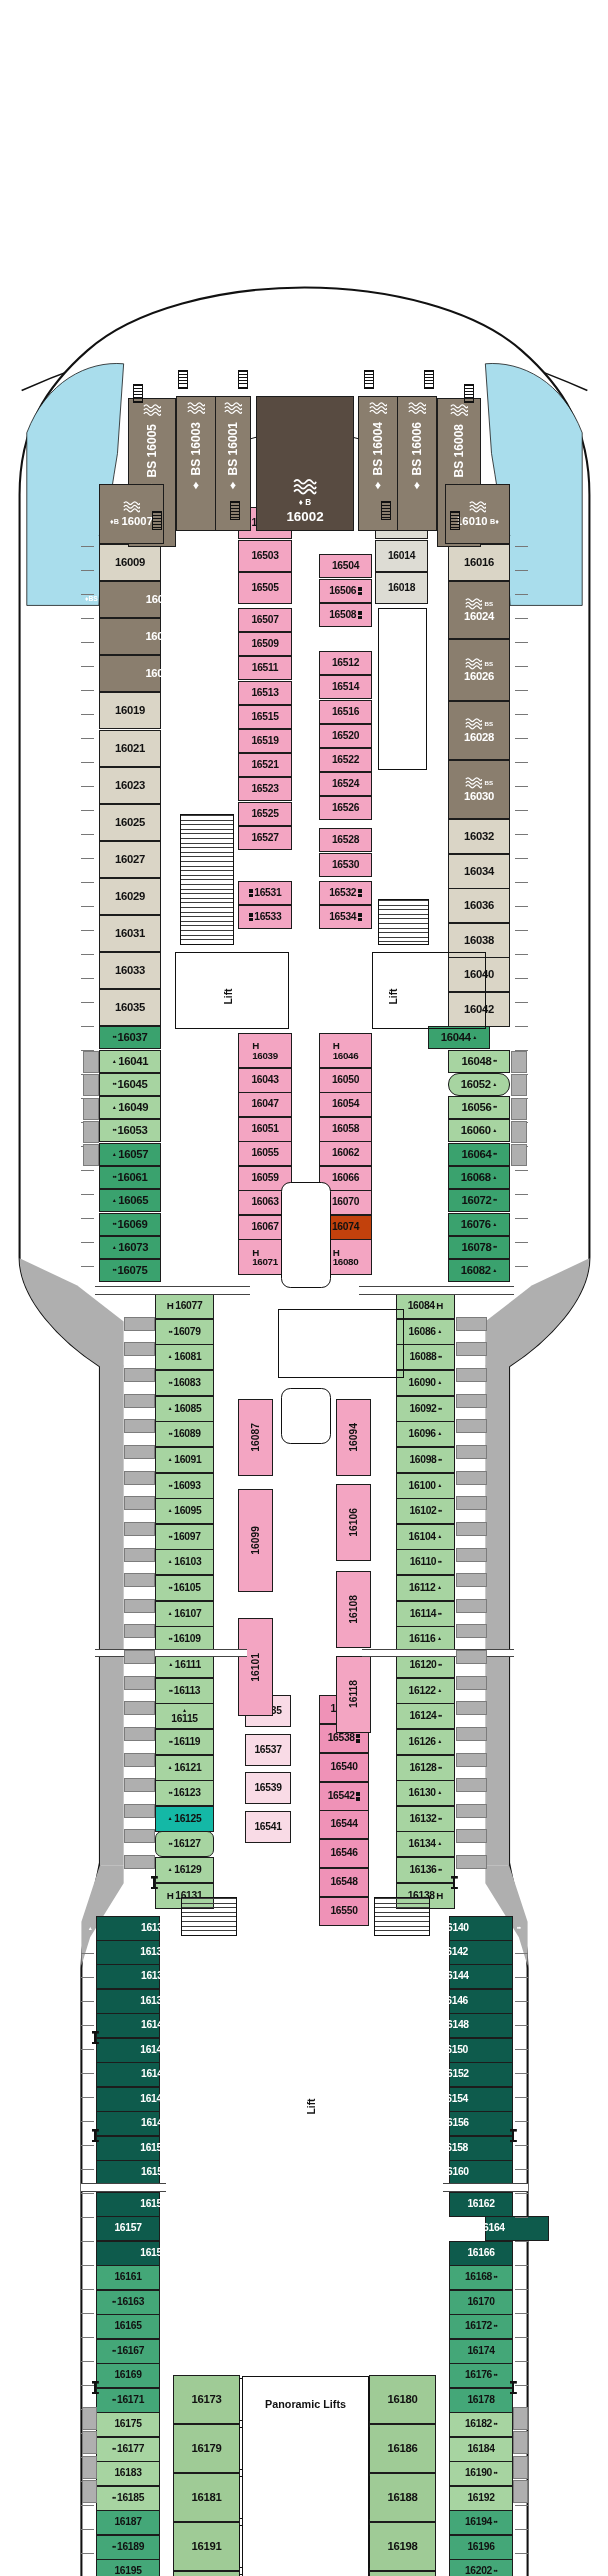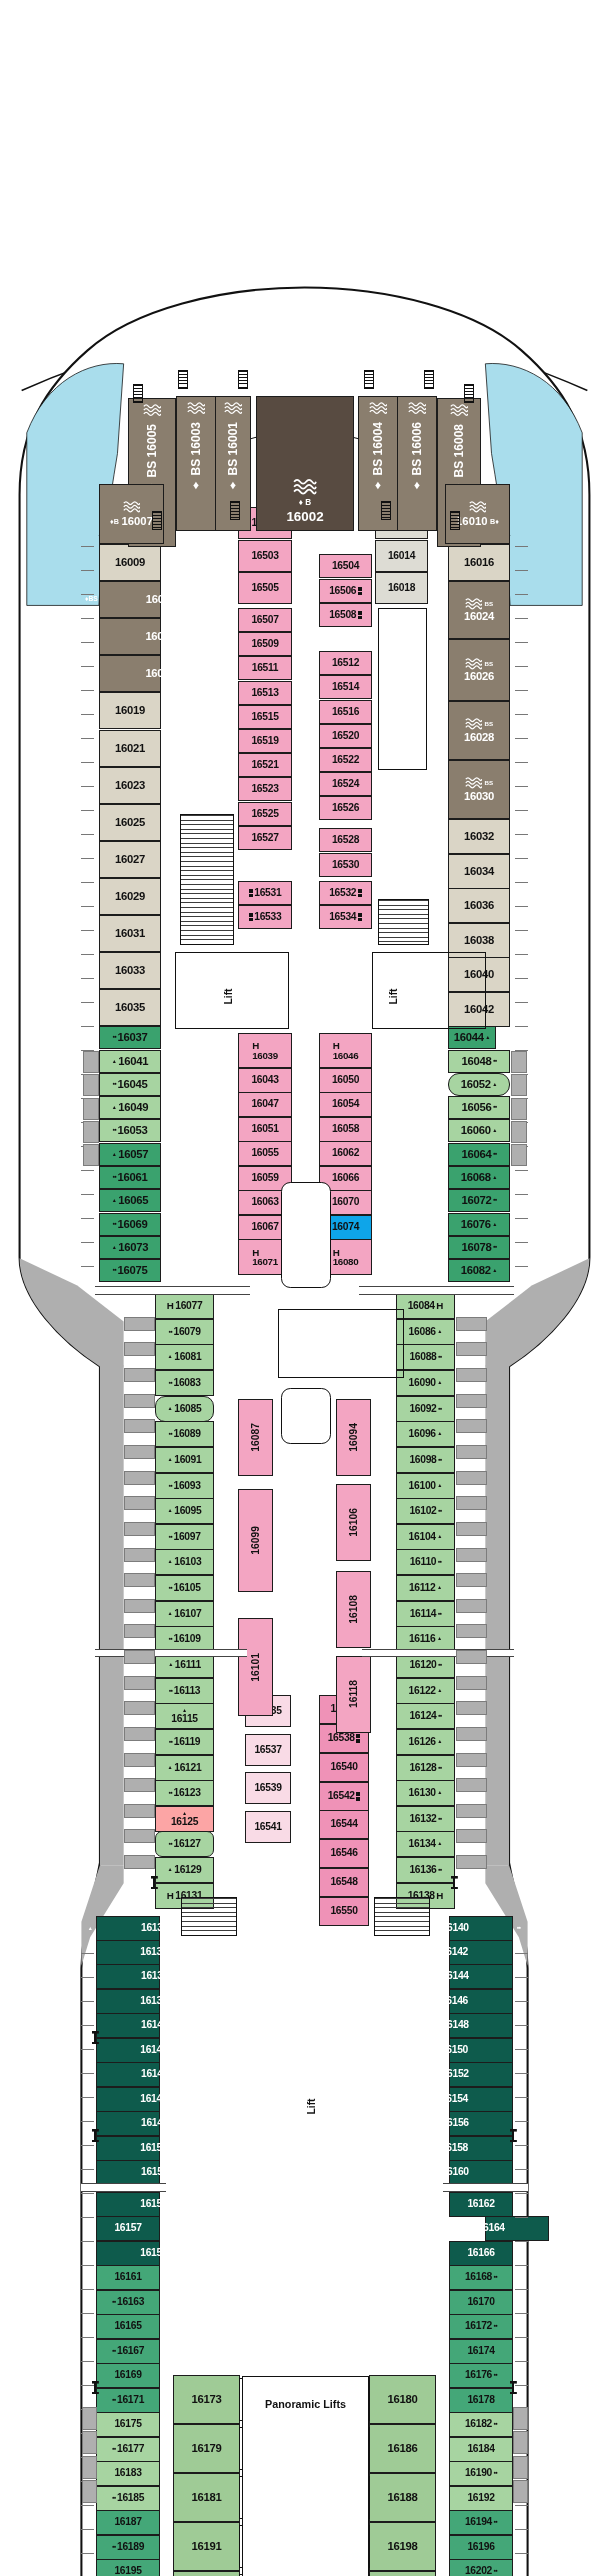--- a/index.html
+++ b/index.html
@@ -227,21 +227,21 @@
     </div>
     <div class="cabin big" style="left: 448px; top: 923px; width: 62px; height: 35px; position: absolute; background: rgb(218, 213, 198);">
       <span class="num">16038</span>
     </div>
     <div class="cabin big" style="left: 448px; top: 957px; width: 62px; height: 35px; position: absolute; background: rgb(218, 213, 198);">
       <span class="num">16040</span>
     </div>
     <div class="cabin big" style="left: 448px; top: 992px; width: 62px; height: 35px; position: absolute; background: rgb(218, 213, 198);">
       <span class="num">16042</span>
     </div>
-    <div class="cabin big" style="left: 448px; top: 1026px; width: 48px; height: 23px; position: absolute; background: rgb(58, 162, 110);">
+    <div class="cabin big" style="left: 428px; top: 1026px; width: 62px; height: 23px; position: absolute; background: rgb(58, 162, 110);">
       <span class="num">16044</span>
       <span class="sym-tri">▲</span>
     </div>
     <div class="cabin big" style="left: 448px; top: 1050px; width: 62px; height: 23px; position: absolute; background: rgb(167, 212, 161);">
       <span class="num">16048</span>
       <span class="sym-dots">●●</span>
     </div>
     <div class="cabin big" style="left: 448px; top: 1073px; width: 62px; height: 23px; position: absolute; background: rgb(167, 212, 161); border-radius: 11px;">
       <span class="num">16052</span>
       <span class="sym-tri">▲</span>
@@ -287,21 +287,21 @@
       <span class="num">16079</span>
     </div>
     <div class="cabin" style="left: 155px; top: 1344px; width: 59px; height: 26px; position: absolute; background: rgb(167, 212, 161);">
       <span class="sym-tri">▲</span>
       <span class="num">16081</span>
     </div>
     <div class="cabin" style="left: 155px; top: 1370px; width: 59px; height: 26px; position: absolute; background: rgb(167, 212, 161);">
       <span class="sym-dots">●●</span>
       <span class="num">16083</span>
     </div>
-    <div class="cabin" style="left: 155px; top: 1396px; width: 59px; height: 26px; position: absolute; background: rgb(167, 212, 161); border-radius: 10px;">
+    <div class="cabin" style="left: 155px; top: 1396px; width: 59px; height: 26px; position: absolute; background: rgb(167, 212, 161);">
       <span class="sym-tri">▲</span>
       <span class="num">16085</span>
     </div>
     <div class="cabin" style="left: 155px; top: 1421px; width: 59px; height: 26px; position: absolute; background: rgb(167, 212, 161);">
       <span class="sym-dots">●●</span>
       <span class="num">16089</span>
     </div>
     <div class="cabin" style="left: 155px; top: 1447px; width: 59px; height: 26px; position: absolute; background: rgb(167, 212, 161);">
       <span class="sym-tri">▲</span>
       <span class="num">16091</span>
@@ -351,21 +351,21 @@
       <span class="num">16119</span>
     </div>
     <div class="cabin" style="left: 155px; top: 1755px; width: 59px; height: 26px; position: absolute; background: rgb(167, 212, 161);">
       <span class="sym-tri">▲</span>
       <span class="num">16121</span>
     </div>
     <div class="cabin" style="left: 155px; top: 1780px; width: 59px; height: 26px; position: absolute; background: rgb(167, 212, 161);">
       <span class="sym-dots">●●</span>
       <span class="num">16123</span>
     </div>
-    <div class="cabin" style="left: 155px; top: 1806px; width: 59px; height: 26px; position: absolute; background: #fca5a5; flex-direction: column;">
+    <div class="cabin" style="left: 155px; top: 1806px; width: 59px; height: 26px; position: absolute; background: #14b8a6;">
       <span class="sym-tri">▲</span>
       <span class="num">16125</span>
     </div>
     <div class="cabin" style="left: 155px; top: 1831px; width: 59px; height: 26px; position: absolute; background: rgb(167, 212, 161); border-radius: 7px;">
       <span class="sym-dots">●●</span>
       <span class="num">16127</span>
     </div>
     <div class="cabin" style="left: 155px; top: 1857px; width: 59px; height: 26px; position: absolute; background: rgb(167, 212, 161);">
       <span class="sym-tri">▲</span>
       <span class="num">16129</span>
@@ -829,21 +829,21 @@
     </div>
     <div class="cabin" style="left: 319px; top: 1141px; width: 53px; height: 24.5px; position: absolute; background: rgb(243, 165, 194);">
       <span class="num">16062</span>
     </div>
     <div class="cabin" style="left: 319px; top: 1166px; width: 53px; height: 24.5px; position: absolute; background: rgb(243, 165, 194);">
       <span class="num">16066</span>
     </div>
     <div class="cabin" style="left: 319px; top: 1190px; width: 53px; height: 24.5px; position: absolute; background: rgb(243, 165, 194);">
       <span class="num">16070</span>
     </div>
-    <div class="cabin" style="left: 319px; top: 1215px; width: 53px; height: 24.5px; position: absolute; background: #0ea5e9;">
+    <div class="cabin" style="left: 319px; top: 1215px; width: 53px; height: 24.5px; position: absolute; background: #c2410c;">
       <span class="num">16074</span>
     </div>
     <div class="cabin" style="left: 319px; top: 1239px; width: 53px; height: 36px; position: absolute; background: rgb(243, 165, 194);">
       <div class="hstack">
         <span class="hletter">H</span>
         <span class="num">16080</span>
       </div>
     </div>
     <div class="cabin" style="left: 245px; top: 1695px; width: 46px; height: 32px; position: absolute; background: rgb(249, 219, 230);">
       <span class="num">16535</span>

